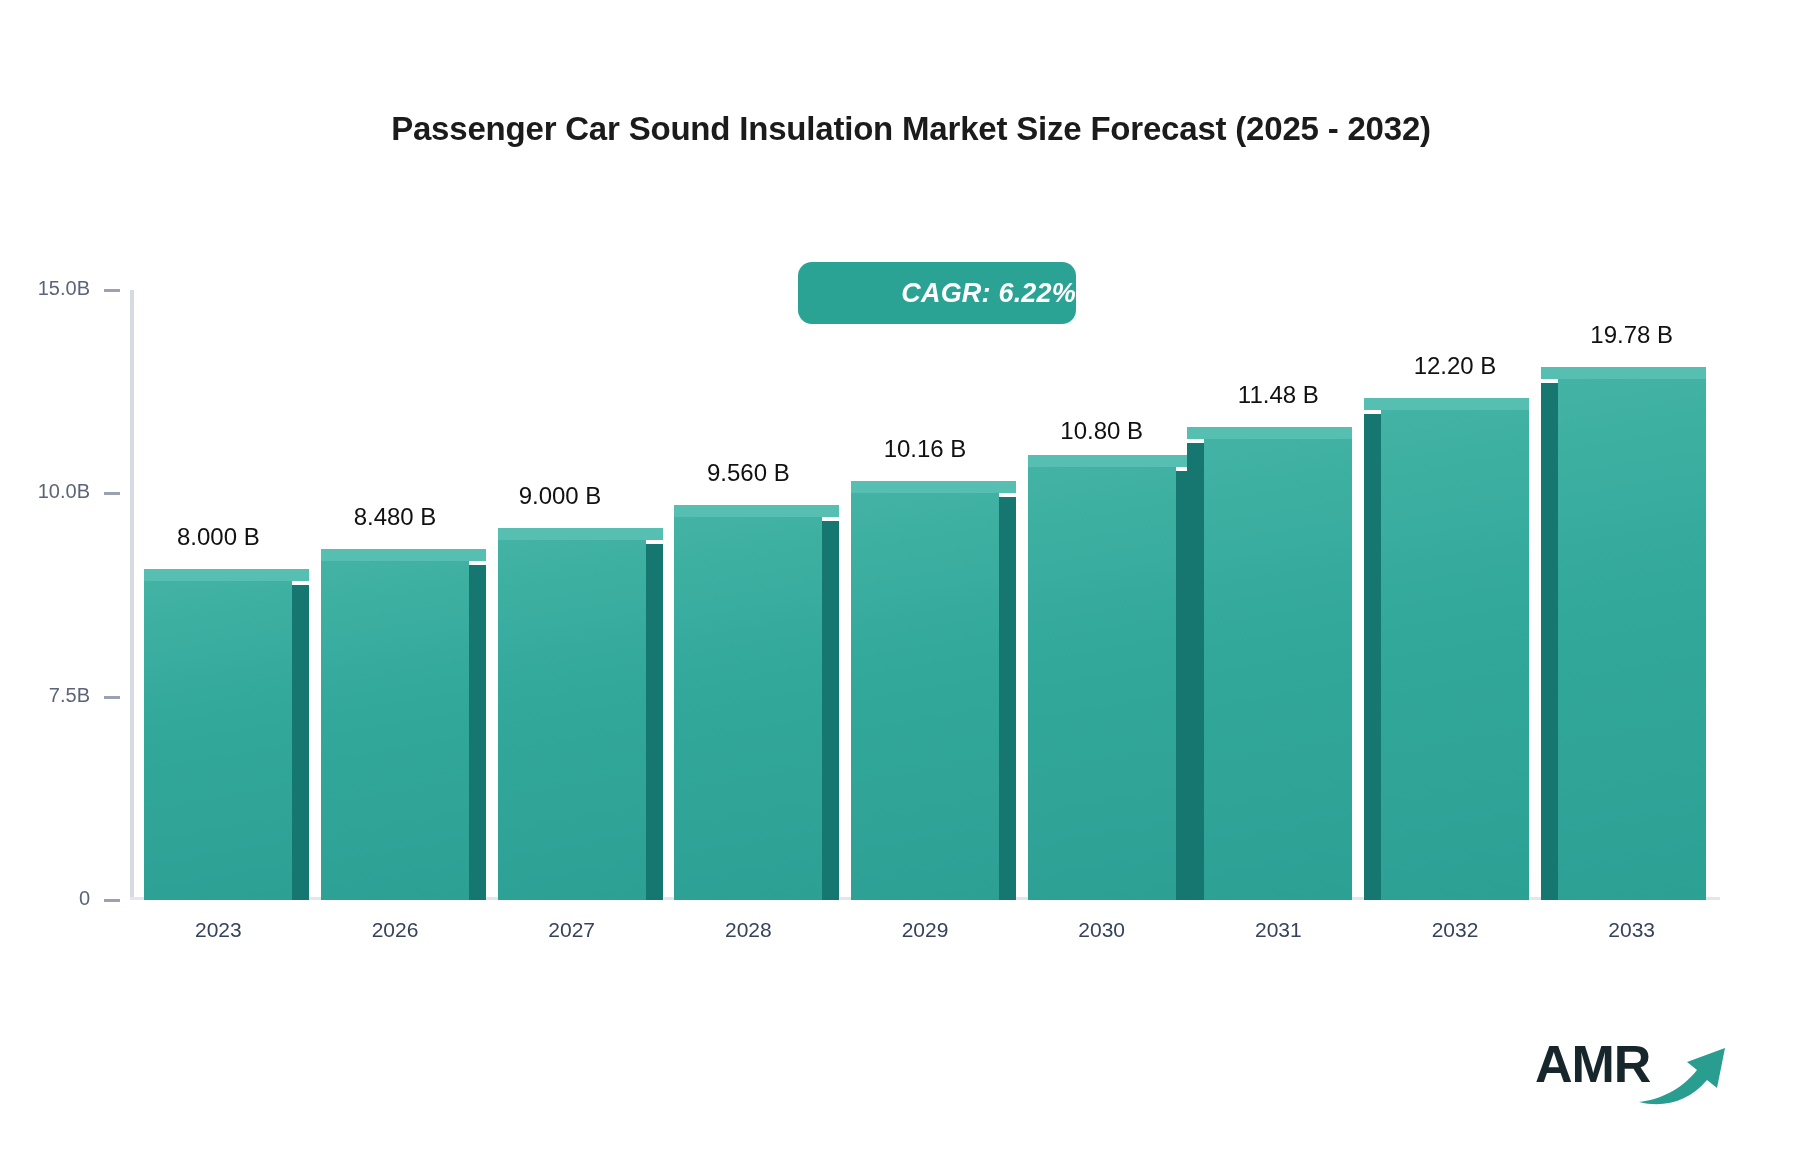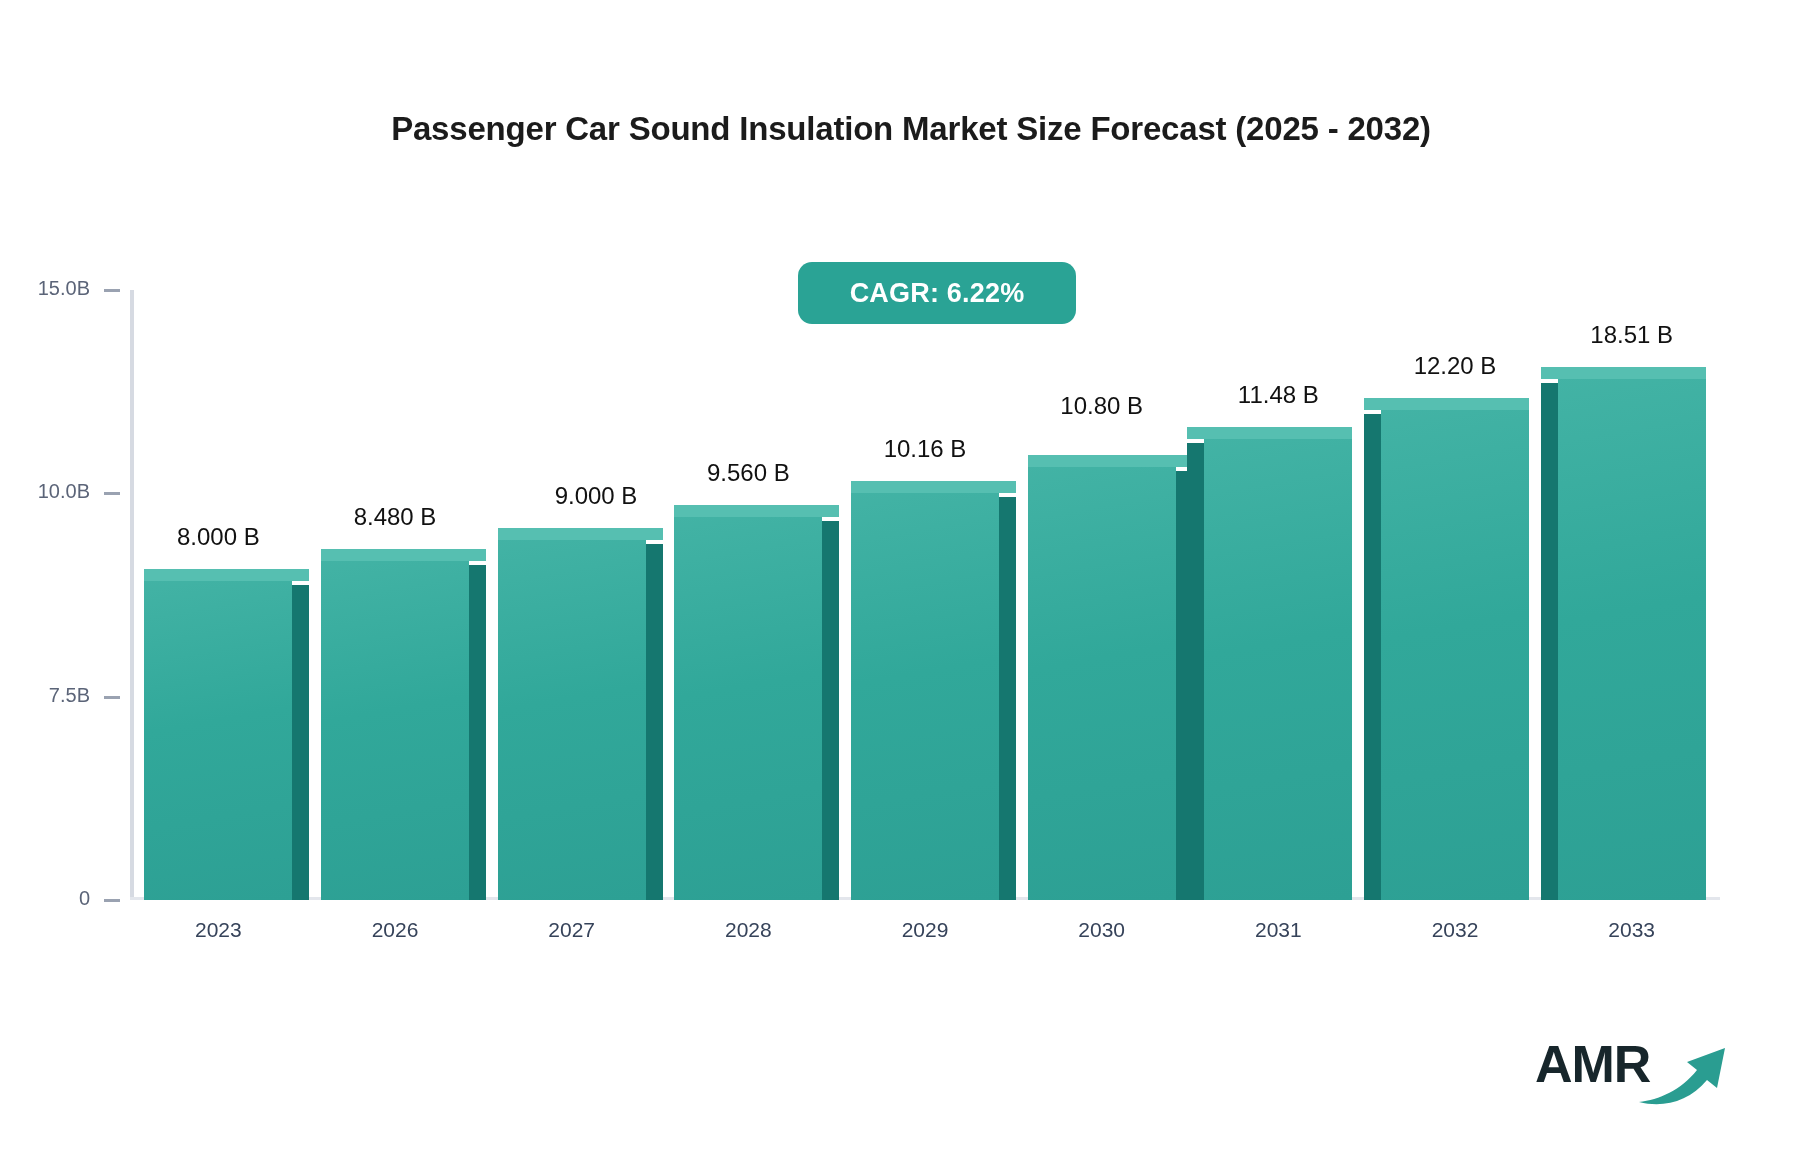--- a/index.html
+++ b/index.html
@@ -46,25 +46,26 @@
   #cagr-badge {
     position: absolute;
     top: 262px;
     left: 798px;
     width: 278px;
     height: 62px;
     background: #2aa395;
     border-radius: 14px;
     display: flex;
     align-items: center;
-    justify-content: center;
+    justify-content: flex-end;
     color: #ffffff;
     font-size: 27px;
     font-weight: bold;
     letter-spacing: 0.2px;
+    font-style: italic;
   }
 
   
   #plot {
     position: absolute;
     left: 130px;
     top: 290px;
     width: 1590px;
     height: 610px;
   }
@@ -259,20 +260,20 @@
 
   <div id="amr-logo">
     <span id="amr-logo-text">AMR</span>
     <svg id="amr-logo-arrow" width="92" height="66" viewBox="0 0 92 66">
       <path d="M2 62 C 22 60, 44 50, 60 30 L 50 22 L 88 8 L 80 48 L 70 40 C 52 62, 26 68, 2 62 Z" fill="#2a9d91"></path>
     </svg>
   </div>
 
 <div class="bar-label" style="left: 108.333px; top: 522.667px;">8.000 B</div>
     <div class="bar-label" style="left: 285px; top: 503.147px;">8.480 B</div>
-    <div class="bar-label" style="left: 486px; top: 482px;">9.000 B</div>
+    <div class="bar-label" style="left: 450px; top: 482px;">9.000 B</div>
     <div class="bar-label" style="left: 638.333px; top: 459.227px;">9.560 B</div>
     <div class="bar-label" style="left: 815px; top: 434.827px;">10.16 B</div>
-    <div class="bar-label" style="left: 991.667px; top: 392px;">10.80 B</div>
+    <div class="bar-label" style="left: 991.667px; top: 417px;">10.80 B</div>
     <div class="bar-label" style="left: 1168.33px; top: 381.147px;">11.48 B</div>
     <div class="bar-label" style="left: 1345px; top: 351.867px;">12.20 B</div>
-    <div class="bar-label" style="left: 1521.67px; top: 320.96px;">18.51 B</div>
+    <div class="bar-label" style="left: 1521.67px; top: 320.96px;">19.78 B</div>
   </div>
 
 </body></html>

